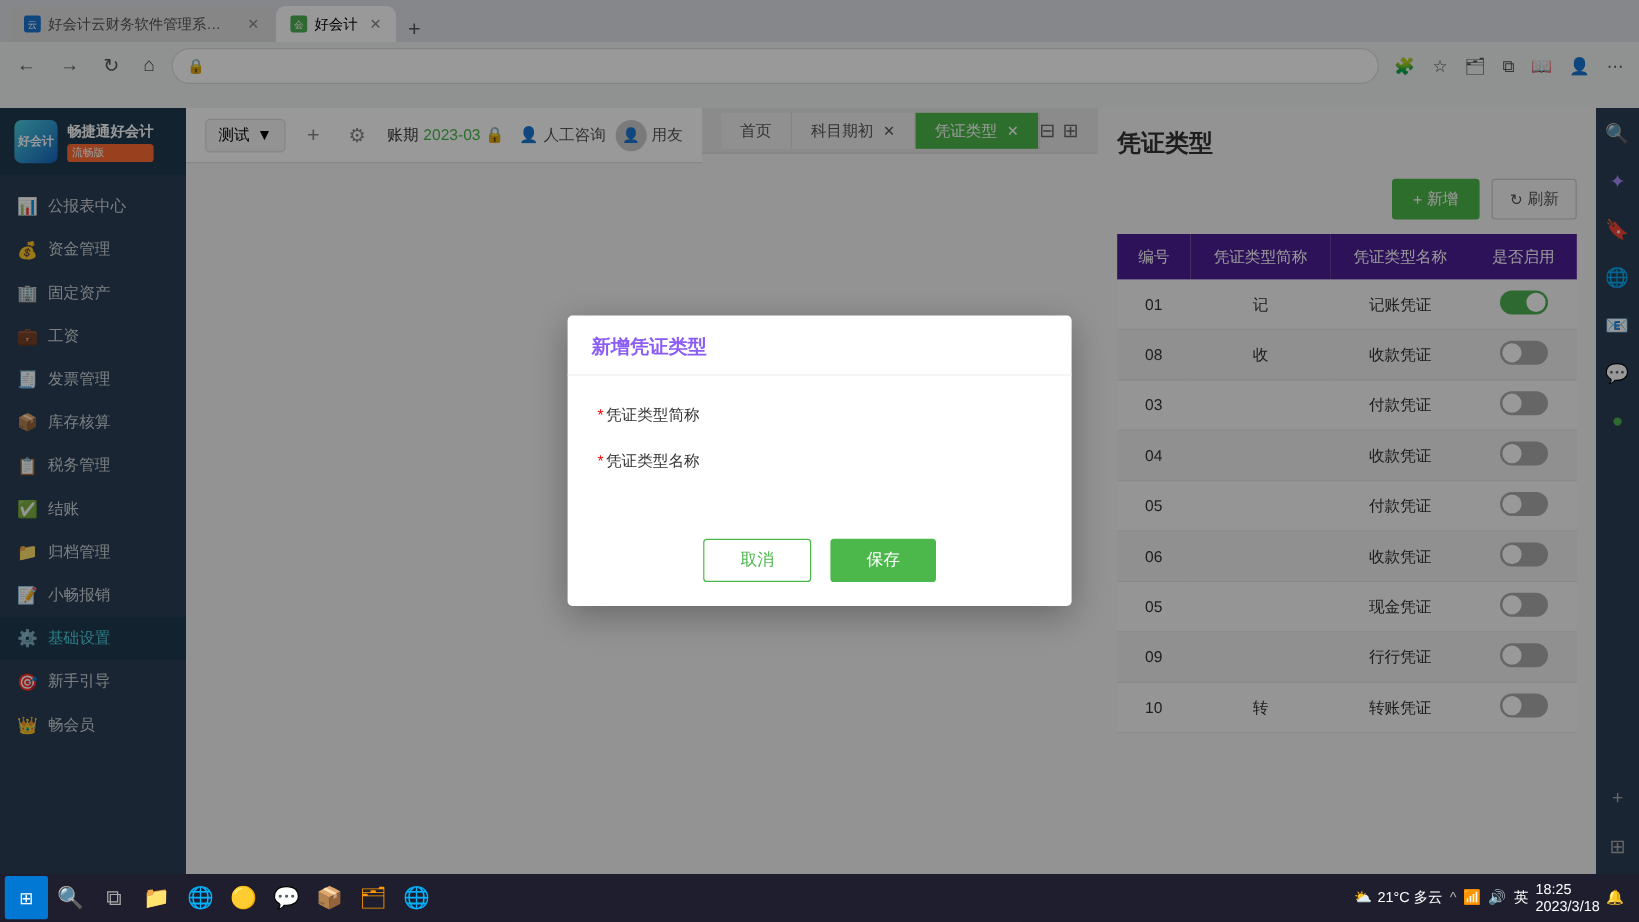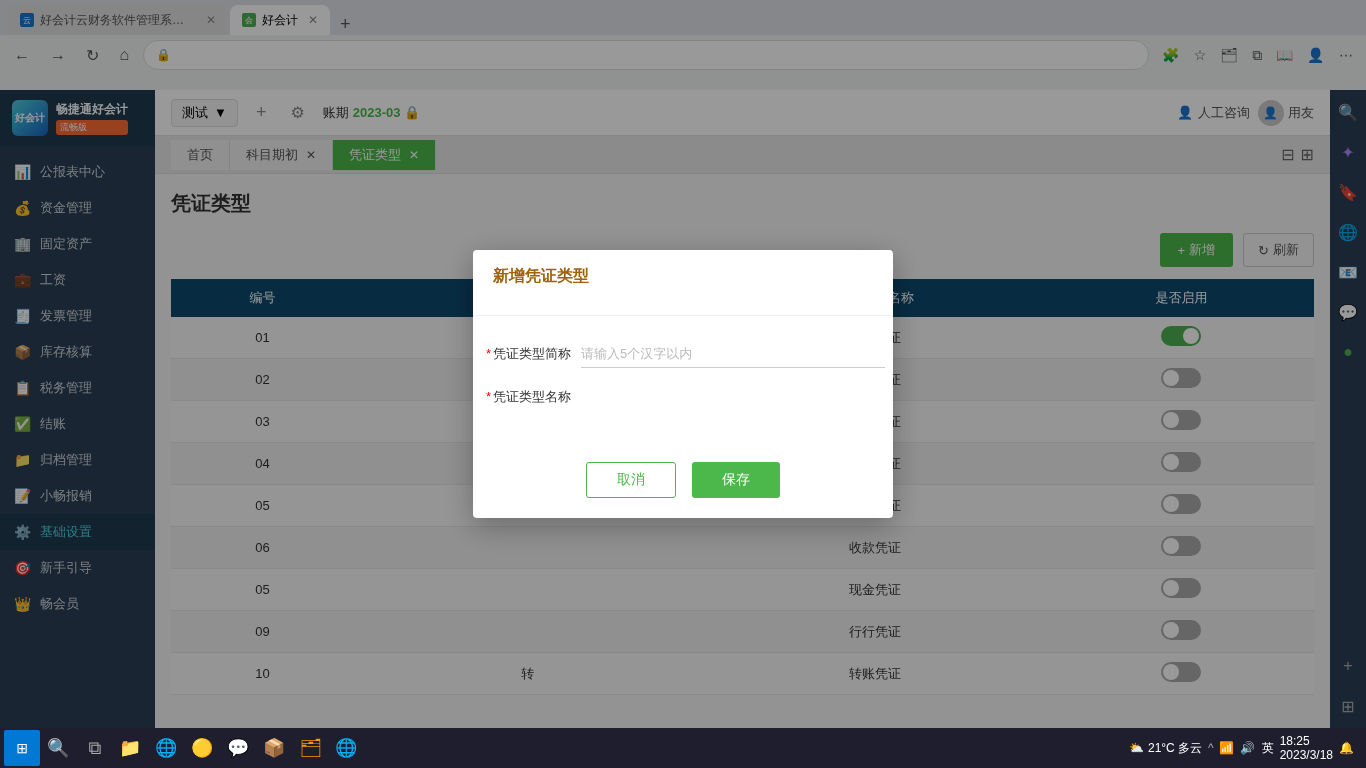--- a/index.html
+++ b/index.html
@@ -30,21 +30,21 @@
     .sidebar-logo { background: #1e3a4f; padding: 10px 12px; display: flex; align-items: center; gap: 8px; }
     .logo-icon { width: 36px; height: 36px; background: linear-gradient(135deg, #4dd0e1, #1565c0); border-radius: 6px; display: flex; align-items: center; justify-content: center; color: white; font-size: 10px; font-weight: bold; }
     .logo-badge { background: #ff6b35; color: white; font-size: 9px; padding: 1px 4px; border-radius: 3px; margin-top: 2px; }
     .sidebar-menu { flex: 1; overflow-y: auto; padding: 8px 0; }
     .sidebar-item { display: flex; align-items: center; gap: 8px; padding: 9px 14px; cursor: pointer; font-size: 13px; color: #cdd4da; }
     .sidebar-item.active { background: #1e3a4f; color: #4dd0e1; }
     .sidebar-icon { width: 18px; height: 18px; display: flex; align-items: center; justify-content: center; font-size: 14px; flex-shrink: 0; }
     .sidebar-bottom { padding: 8px 14px; border-top: 1px solid #3a5068; font-size: 12px; color: #8fa3b3; cursor: pointer; }
 
     
-    .main-area { flex: 1; display: flex; flex-direction: column; background: #f5f5f5; overflow: hidden; }
+    .main-area { flex: 1; display: flex; flex-direction: row; background: #f5f5f5; overflow: hidden; }
 
     
     .app-header { background: #ffffff; border-bottom: 1px solid #e0e0e0; padding: 0 16px; height: 46px; display: flex; align-items: center; gap: 12px; }
     .workspace-selector { display: flex; align-items: center; gap: 6px; background: #f5f5f5; border: 1px solid #ddd; border-radius: 4px; padding: 4px 10px; cursor: pointer; }
     .header-actions { display: flex; align-items: center; gap: 8px; margin-left: auto; }
     .period-badge { display: flex; align-items: center; gap: 4px; font-size: 13px; color: #333; }
     .consulting-btn { display: flex; align-items: center; gap: 4px; color: #555; font-size: 13px; cursor: pointer; }
     .user-btn { display: flex; align-items: center; gap: 4px; color: #555; font-size: 13px; cursor: pointer; }
     .user-avatar { width: 26px; height: 26px; border-radius: 50%; background: #ccc; display: flex; align-items: center; justify-content: center; font-size: 12px; }
 
@@ -59,39 +59,39 @@
 
     
     .content-area { flex: 1; padding: 16px; overflow: auto; position: relative; }
     .page-title { font-size: 20px; font-weight: bold; color: #333; margin-bottom: 16px; }
     .toolbar { display: flex; justify-content: flex-end; gap: 10px; margin-bottom: 12px; }
     .btn-primary { background: #4cb84c; color: white; border: none; padding: 7px 18px; border-radius: 3px; cursor: pointer; font-size: 13px; display: flex; align-items: center; gap: 4px; }
     .btn-refresh { background: none; border: 1px solid #ccc; padding: 7px 14px; border-radius: 3px; cursor: pointer; font-size: 13px; color: #555; display: flex; align-items: center; gap: 4px; }
 
     
     .data-table { width: 100%; border-collapse: collapse; }
-    .data-table thead { background: #0c4a6e; color: white; }
+    .data-table thead { background: #4c1d95; color: white; }
     .data-table thead th { padding: 10px 16px; text-align: center; font-weight: normal; font-size: 13px; }
     .data-table tbody tr { background: #f9f9f9; border-bottom: 1px solid #e5e5e5; }
     .data-table tbody tr:nth-child(even) { background: #f0f0f0; }
     .data-table tbody td { padding: 9px 16px; text-align: center; font-size: 13px; color: #333; }
     .toggle-on { width: 40px; height: 20px; background: #4CAF50; border-radius: 10px; position: relative; display: inline-block; }
     .toggle-on::after { content: ''; position: absolute; width: 16px; height: 16px; background: white; border-radius: 50%; top: 2px; right: 2px; }
     .toggle-off { width: 40px; height: 20px; background: #aaa; border-radius: 10px; position: relative; display: inline-block; }
     .toggle-off::after { content: ''; position: absolute; width: 16px; height: 16px; background: white; border-radius: 50%; top: 2px; left: 2px; }
 
     
     .right-panel { width: 36px; background: #2a3f54; display: flex; flex-direction: column; align-items: center; padding: 8px 0; gap: 12px; flex-shrink: 0; }
     .right-icon { width: 28px; height: 28px; display: flex; align-items: center; justify-content: center; cursor: pointer; color: #9ab; font-size: 16px; }
 
     
     .modal-overlay { position: fixed; top: 0; left: 0; right: 0; bottom: 0; background: rgba(0,0,0,0.4); display: flex; align-items: center; justify-content: center; z-index: 1000; }
     .modal { background: white; border-radius: 4px; padding: 0; width: 420px; box-shadow: 0 8px 30px rgba(0,0,0,0.3); }
-    .modal-header { padding: 16px 20px 28px; font-size: 16px; font-weight: bold; color: #a16207; border-bottom: 1px solid #eee; }
-    .modal-body { padding: 24px 8px 20px; }
+    .modal-header { padding: 16px 20px 12px; font-size: 16px; font-weight: bold; color: #8b5cf6; border-bottom: 1px solid #eee; }
+    .modal-body { padding: 24px 20px 20px; }
     .form-row { display: flex; align-items: center; margin-bottom: 20px; }
     .form-label { width: 100px; font-size: 13px; color: #333; text-align: right; padding-right: 10px; flex-shrink: 0; }
     .form-label .required { color: red; margin-right: 2px; }
     .form-input { flex: 1; border: none; border-bottom: 1px solid #ccc; padding: 6px 0; font-size: 13px; color: #333; outline: none; }
     .form-input::placeholder { color: #bbb; }
     .modal-footer { display: flex; justify-content: center; gap: 16px; padding: 16px 20px 20px; }
     .btn-cancel { background: white; border: 1px solid #4cb84c; color: #4cb84c; padding: 8px 30px; border-radius: 3px; cursor: pointer; font-size: 14px; }
     .btn-save { background: #4cb84c; border: none; color: white; padding: 8px 30px; border-radius: 3px; cursor: pointer; font-size: 14px; }
 
     
@@ -215,21 +215,21 @@
 
     <div class="app-header">
       <div class="workspace-selector">
         <span>测试</span>
         <span>▼</span>
       </div>
       <button class="nav-btn" style="font-size:18px; color:#888;">+</button>
       <button class="nav-btn" style="font-size:16px; color:#888;">⚙</button>
       <div class="period-badge">
         <span>账期</span>
-        <span style="color:#4cb84c; font-weight:bold;">2023-03</span>
+        <span style="color:#4cb84c; font-weight:normal;">2023-03</span>
         <span style="color:#888;">🔒</span>
       </div>
       <div class="header-actions">
         <div class="consulting-btn">
           <span>👤</span>
           <span>人工咨询</span>
         </div>
         <div class="user-btn">
           <div class="user-avatar">👤</div>
           <span>用友</span>
@@ -281,21 +281,21 @@
         <tbody id="table-body">
         <tr>
       <td>01</td>
       <td>记</td>
       <td>记账凭证</td>
       <td>
         <span class="toggle-on"></span>
       </td>
     </tr>
             <tr>
-      <td>02</td>
+      <td>08</td>
       <td>收</td>
       <td>收款凭证</td>
       <td>
         <span class="toggle-off"></span>
       </td>
     </tr>
             <tr>
       <td>03</td>
       <td></td>
       <td>付款凭证</td>
@@ -372,21 +372,20 @@
 </div>
 
 <div class="modal-overlay">
   <div class="modal">
     <div class="modal-header">新增凭证类型</div>
     <div class="modal-body">
       <div class="form-row">
         <div class="form-label">
           <span class="required">*</span><span>凭证类型简称</span>
         </div>
-        <input class="form-input" type="text" placeholder="请输入5个汉字以内" style="">
       </div>
       <div class="form-row">
         <div class="form-label">
           <span class="required">*</span><span>凭证类型名称</span>
         </div>
       </div>
     </div>
     <div class="modal-footer">
       <button class="btn-cancel">取消</button>
       <button class="btn-save">保存</button>

